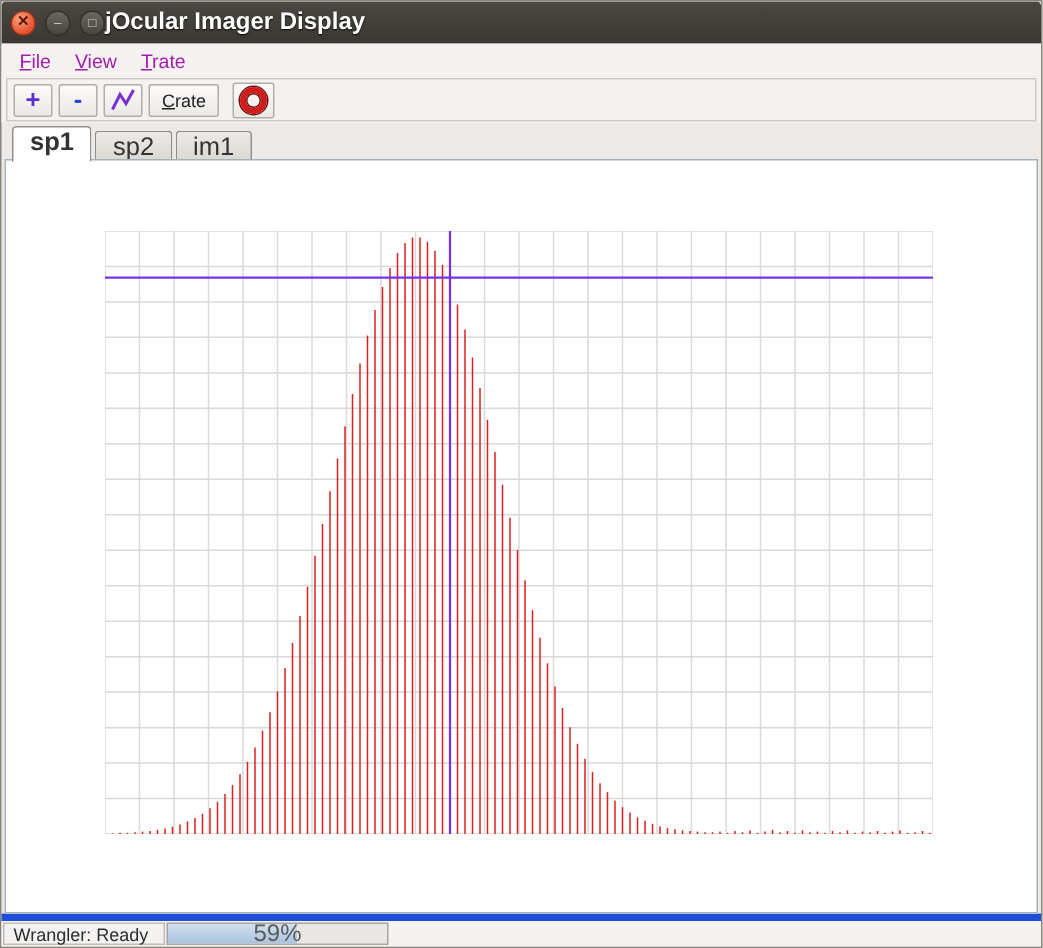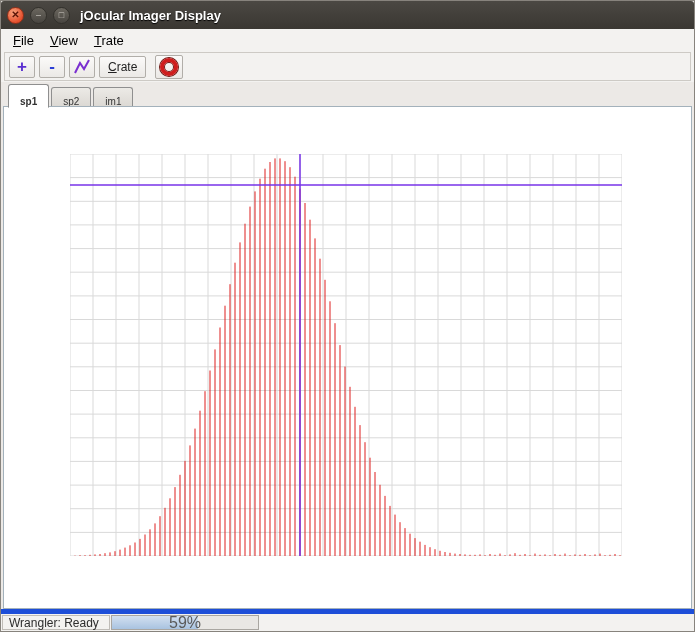--- a/index.html
+++ b/index.html
@@ -8,46 +8,46 @@
   .window{position:absolute;inset:0;border:1px solid #87837d;box-sizing:border-box;background:#ece9e6;}
 
   
   .titlebar{position:absolute;top:0;left:0;right:0;height:28px;
     background:linear-gradient(#4b4843,#3a3732);border-bottom:1px solid #262420;
     display:flex;align-items:center;border-radius:3px 3px 0 0;}
   .winbtn{width:17px;height:17px;border-radius:50%;margin-left:6px;display:flex;
     align-items:center;justify-content:center;font-size:10px;line-height:1;cursor:default;box-sizing:border-box;}
   .btn-close{background:radial-gradient(circle at 35% 30%,#f9a27c,#e5502e 70%);border:1px solid #93301a;color:#5a1407;font-weight:bold;}
   .btn-gray{background:linear-gradient(#6b675f,#484540);border:1px solid #32302b;color:#cfcbc4;font-size:9px;}
-  .title-text{color:#ffffff;font-weight:bold;font-size:13px;margin-left:10px;text-shadow:0 1px 1px #000;}
+  .title-text{color:#ffffff;font-weight:bold;font-size:16px;text-shadow:0 1px 1px #000;}
 
   
   .menubar{position:absolute;top:28px;left:0;right:0;height:22px;background:#f3f2f0;
     display:flex;align-items:center;padding-left:4px;border-bottom:1px solid #e2dfdb;}
-  .menu-item{padding:2px 8px;font-size:13px;color:#000000;}
+  .menu-item{padding:2px 8px;font-size:13px;color:#a21caf;}
   .mn{text-decoration:underline;}
 
   
   .toolbar{position:absolute;top:50px;left:0;right:0;height:31px;background:#f3f2f0;}
   .toolbar-frame{position:absolute;left:3px;right:3px;top:1px;bottom:1px;
     border:1px solid #cdcac5;display:flex;align-items:center;padding:0 4px;}
   .tbtn{height:22px;min-width:26px;background:linear-gradient(#fbfaf9,#ebe9e6);
     border:1px solid #b1aea9;border-radius:2px;margin-right:4px;display:flex;
     align-items:center;justify-content:center;box-sizing:border-box;cursor:default;}
   .glyph-plus{color:#5a2fd0;font-size:17px;font-weight:bold;line-height:1;}
   .glyph-minus{color:#2b3fd6;font-size:17px;font-weight:bold;line-height:1;}
   .clear-btn{font-size:12px;color:#222;padding:0 8px;}
   .stop-btn{margin-left:5px;width:28px;height:24px;}
   .stop-ring{width:10px;height:10px;border-radius:50%;border:4px solid #cf1d1d;
     box-shadow:0 0 0 1px #6d1410, inset 0 0 0 1px #6d1410;box-sizing:content-box;}
 
   
   .tabstrip{position:absolute;top:82px;left:0;right:0;height:24px;display:flex;
     align-items:flex-end;padding-left:7px;}
-  .tab{height:20px;padding:0 11px;font-size:10px;color:#333;display:flex;align-items:flex-end;
+  .tab{height:20px;padding:0 11px;font-size:17px;color:#333;display:flex;align-items:flex-start;
     border:1px solid #8f8f8f;border-bottom:none;border-radius:3px 3px 0 0;
     background:linear-gradient(#eceae6,#dbd8d3);margin-right:2px;box-sizing:border-box;cursor:default;}
   .tab.selected{background:#ffffff;height:24px;font-weight:bold;position:relative;z-index:3;
     margin-bottom:-1px;border-bottom:1px solid #ffffff;}
 
   
   .panel{position:absolute;left:2px;right:2px;top:105px;bottom:22px;background:#ffffff;
     border:1px solid #a3b1bb;box-sizing:border-box;z-index:1;}
   .chart{position:absolute;left:66px;top:47px;width:552px;height:402px;}
   .chart svg{display:block;width:552px;height:402px;}

